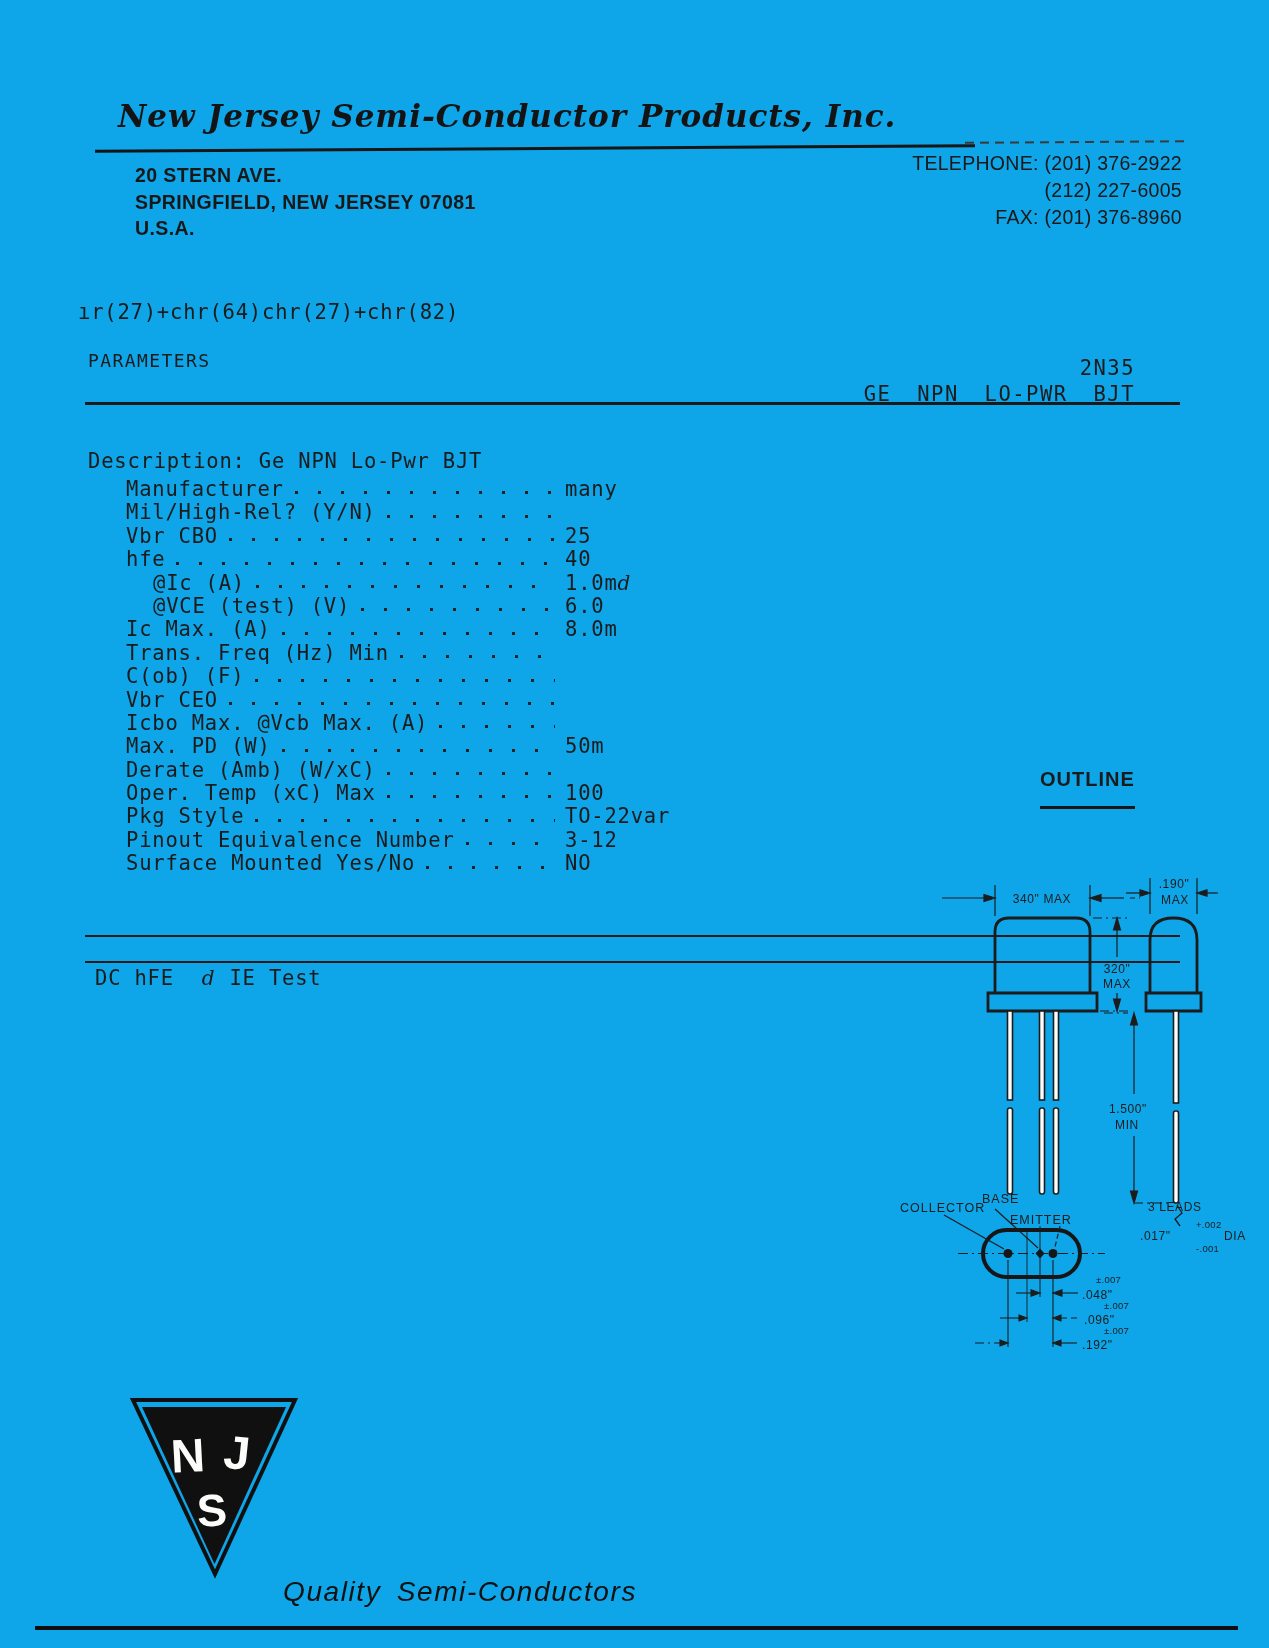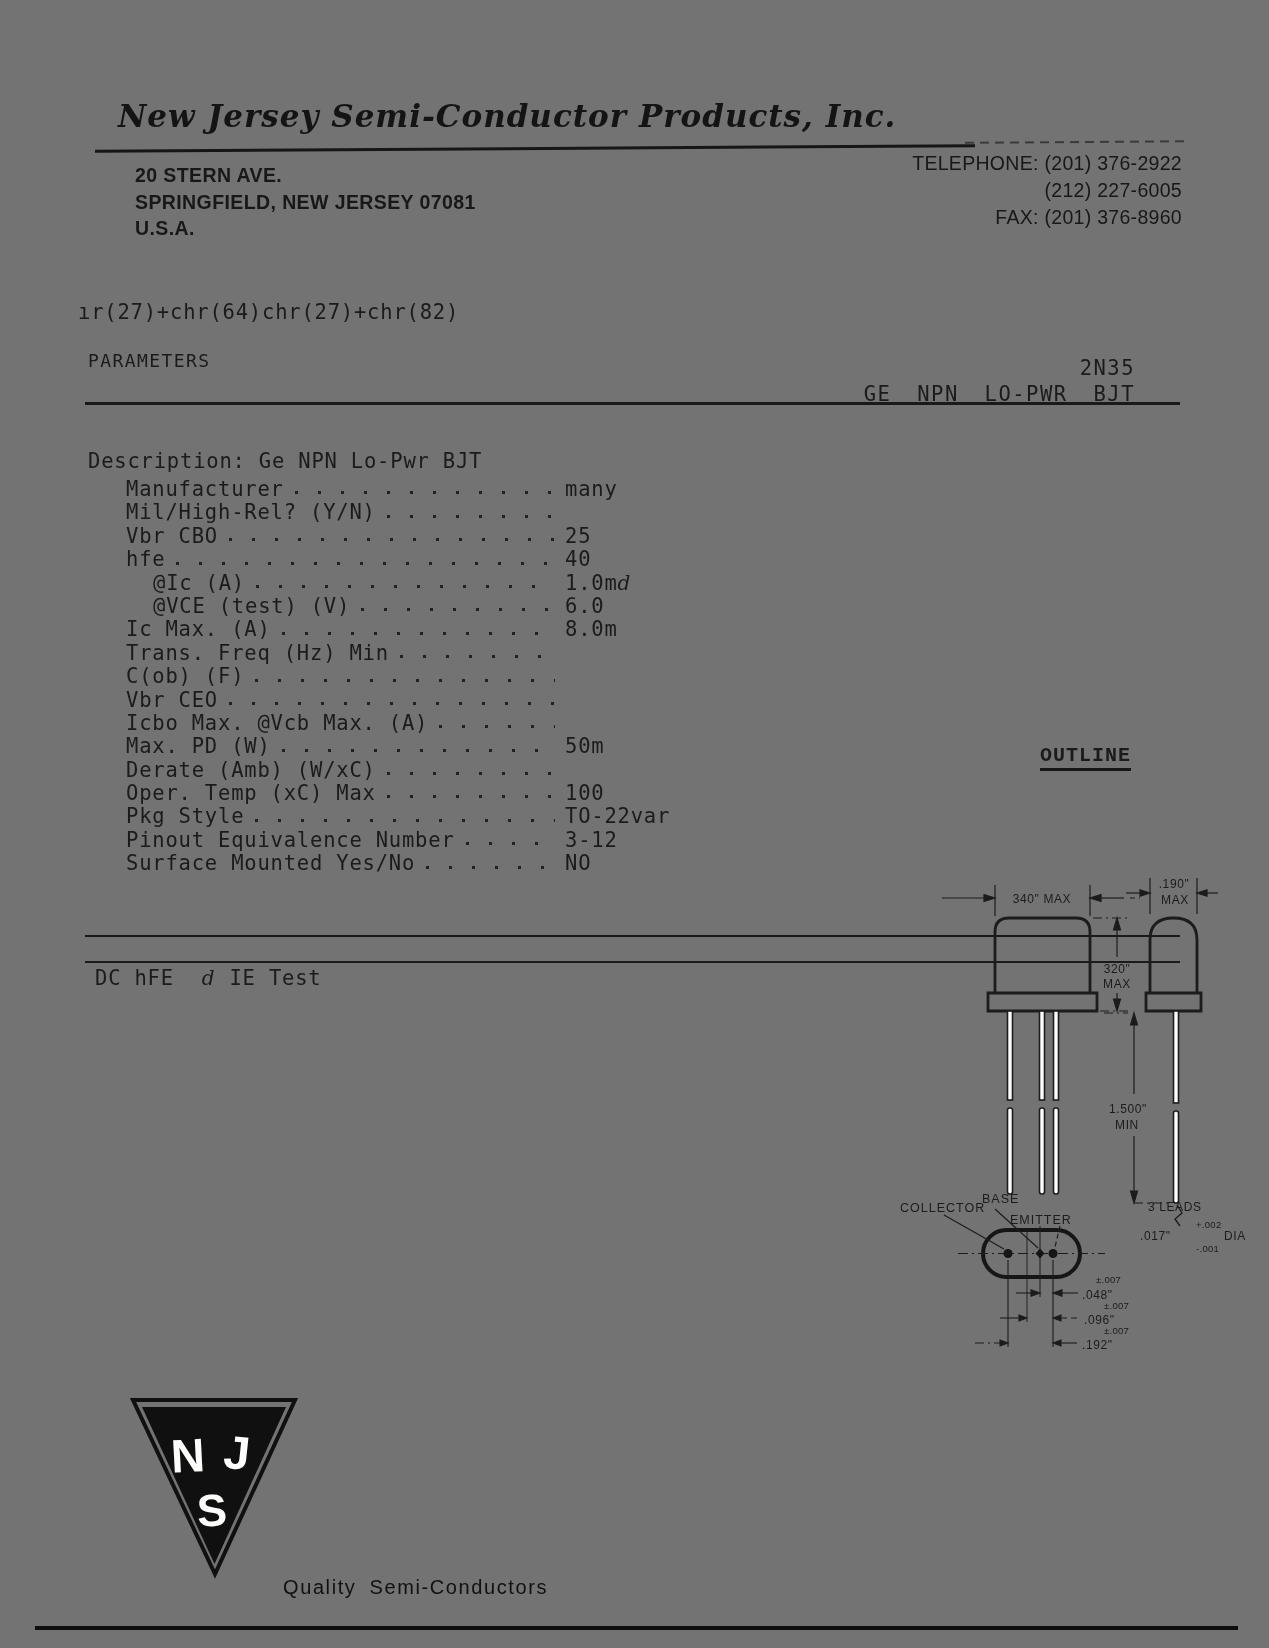--- a/index.html
+++ b/index.html
@@ -1,16 +1,16 @@
 <!DOCTYPE html>
 <html><head>
 <meta charset="utf-8">
 <style>
   html,body{margin:0;padding:0;background:#e8e8e8;}
-  #page{position:relative;width:1269px;height:1648px;background:#737373;margin:0 auto;
+  #page{position:relative;width:1269px;height:1648px;background:#0ea5e9;margin:0 auto;
         font-family:"DejaVu Sans Mono",monospace;color:#1b1b1b;overflow:hidden;}
   .abs{position:absolute;}
 
   
   #company-name{left:118px;top:98px;font-family:"DejaVu Serif",serif;font-style:italic;
     font-size:31px;font-weight:bold;letter-spacing:1px;color:#141414;white-space:nowrap;}
   #header-rule-solid{left:95px;top:147px;width:880px;height:3px;background:#161616;
     transform:rotate(-0.35deg);}
   #header-rule-dash{left:965px;top:141px;width:222px;height:2px;
     background:repeating-linear-gradient(90deg,#3a3a3a 0 9px,transparent 9px 15px);
@@ -39,34 +39,34 @@
   .dots{flex:1 1 auto;height:7px;align-self:flex-end;margin:0 4px 4px 10px;
     background-image:radial-gradient(circle at 2.5px 3.5px,#212121 1.8px,rgba(0,0,0,0) 2px);
     background-size:23px 7px;background-repeat:repeat-x;}
   .pvalue{flex:none;width:108px;white-space:pre;margin-left:6px;}
   .it-d{font-family:"DejaVu Serif",serif;font-style:italic;font-size:20px;}
 
   #hfe-test-line{left:95px;top:966px;font-size:20.5px;letter-spacing:0.8px;display:flex;align-items:baseline;}
   #hfe-test-line .it-d{margin-left:28px;}
   #hfe-test-line .pt2{margin-left:14px;}
 
-  #outline-title{left:1040px;top:744px;font-family:Liberation Mono, monospace;font-weight:bold;
-    font-size:20px;letter-spacing:1px;border-bottom:3px solid #161616;padding-bottom:1px;}
+  #outline-title{left:1040px;top:768px;font-family:Liberation Sans, sans-serif;font-weight:bold;
+    font-size:20px;letter-spacing:1px;border-bottom:3px solid #161616;padding-bottom:15px;}
 
   
   #outline-drawing{left:880px;top:860px;}
   svg text{font-family:"Liberation Sans",sans-serif;font-size:12px;fill:#1c1c1c;letter-spacing:0.6px;}
   svg text.sm{font-size:9.5px;letter-spacing:0.3px;}
   svg text.pin{font-size:12.5px;letter-spacing:1px;}
   .oln{stroke:#1c1c1c;fill:none;}
 
   
   #nsj-logo{left:127px;top:1392px;}
-  #tagline{left:283px;top:1576px;font-family:"Liberation Sans",sans-serif;font-size:20px;
-    letter-spacing:1.6px;word-spacing:6px;color:#111;}
+  #tagline{left:283px;top:1576px;font-family:"Liberation Sans",sans-serif;font-size:28px;
+    letter-spacing:1.6px;word-spacing:6px;color:#111;font-style:italic;}
 </style>
 </head>
 <body>
 
 <div id="page">
 
   <div class="abs" id="company-name">New Jersey Semi-Conductor Products, Inc.</div>
   <div class="abs" id="header-rule-solid"></div>
   <div class="abs" id="header-rule-dash"></div>
   <div class="abs" id="address-block">

